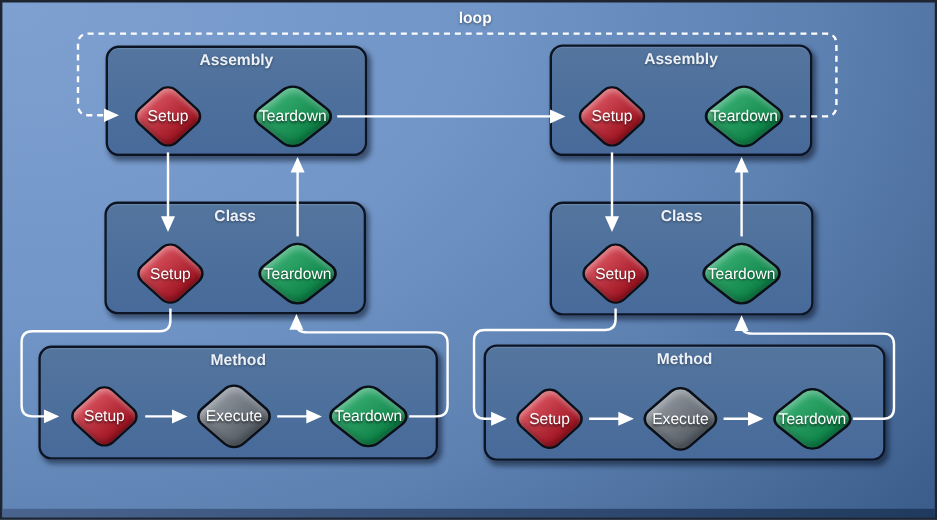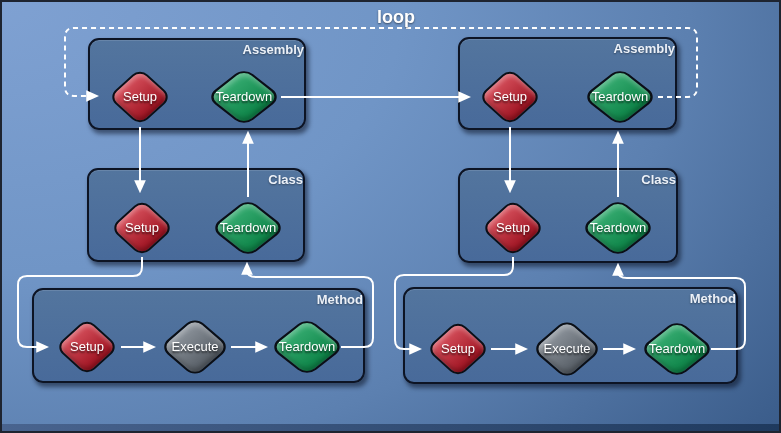--- a/index.html
+++ b/index.html
@@ -14,21 +14,21 @@
     position:absolute;left:2px;right:2px;bottom:2px;height:7px;
     background:linear-gradient(to right,#49648f,#1f3a5e);
   }
   .box{
     position:absolute;border:2px solid #0d1424;border-radius:11px;
     background:linear-gradient(180deg,#53759e 0%,#486a9a 100%);
     box-shadow:2.5px 3.5px 4px rgba(6,12,28,.5), inset 0 1px 0 rgba(255,255,255,.12);
     box-sizing:border-box;
   }
   .box-title{
-    position:absolute;top:2px;left:0;right:0;text-align:right;
+    position:absolute;top:2px;left:0;right:0;text-align:center;
     font-size:13px;font-weight:bold;color:#ecf1f8;
     text-shadow:0 1px 2px rgba(0,0,0,.4);
   }
   .connectors{position:absolute;left:0;top:0;z-index:3;}
   .conn{stroke:#ffffff;stroke-width:2;fill:none;}
   .conn.dashed{stroke-dasharray:5 4;}
   .node{position:absolute;width:0;height:0;z-index:4;}
   .shape{
     position:absolute;left:0;top:0;width:46px;height:46px;margin:-23px 0 0 -23px;
     border:2.5px solid #0b0f16;border-radius:11px;box-sizing:border-box;
@@ -37,21 +37,21 @@
   .d-setup    .shape{background:linear-gradient(90deg,#d6505c,#9d1220);transform:scale(.99,.90) rotate(45deg);}
   .d-teardown .shape{background:linear-gradient(90deg,#36ac71,#0c8246);transform:scale(1.17,.92) rotate(45deg);}
   .d-execute  .shape{background:linear-gradient(90deg,#8d949c,#555c64);transform:scale(1.10,.95) rotate(45deg);}
   .nlabel{
     position:absolute;left:0;top:0;transform:translate(-50%,-52%);
     font-size:13px;font-weight:normal;color:#ffffff;white-space:nowrap;
     text-shadow:0 1.5px 2px rgba(0,0,0,.65);
   }
   .loop-label{
     position:absolute;left:368px;top:7px;width:56px;text-align:center;z-index:5;
-    font-size:18px;font-weight:bold;color:#ffffff;text-shadow:0 1px 2px rgba(0,0,0,.5);
+    font-size:13px;font-weight:bold;color:#ffffff;text-shadow:0 1px 2px rgba(0,0,0,.5);
   }
 </style>
 </head>
 <body>
 
 <div class="stage">
 
   <div class="bottom-strip"></div>
 
   <div class="box" style="left:88px;top:38px;width:218px;height:92px">

